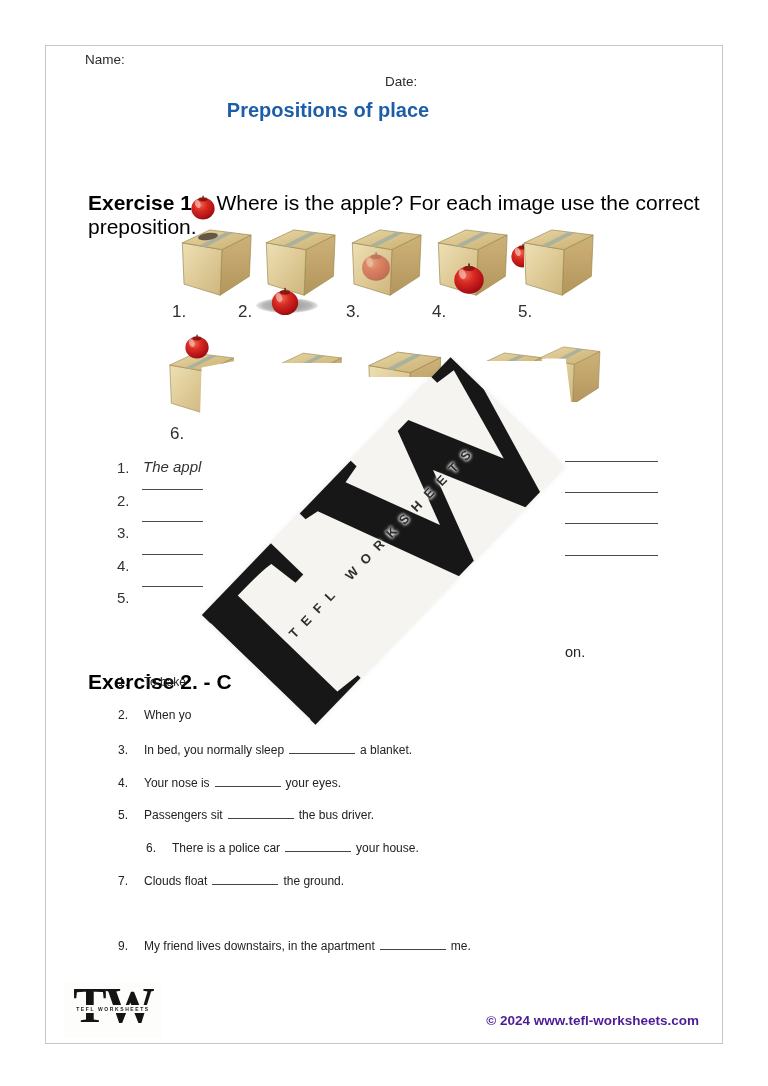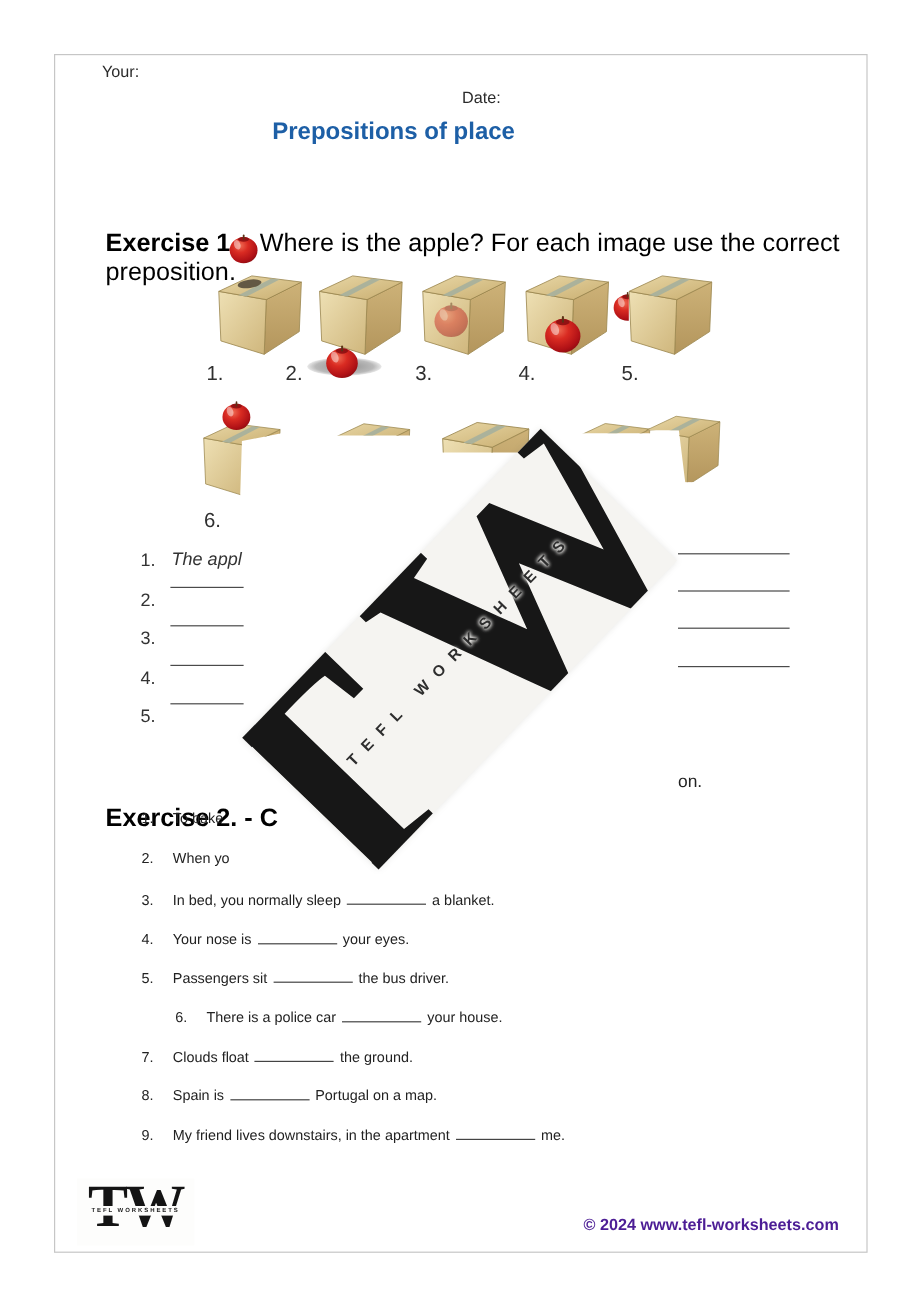--- a/index.html
+++ b/index.html
@@ -82,21 +82,21 @@
       <ellipse cx="20" cy="9.8" rx="6" ry="2.8" fill="#8c1012" opacity="0.9"></ellipse>
       <rect x="19.2" y="4.5" width="1.8" height="6" rx="0.9" fill="#5c3317"></rect>
       <ellipse cx="13" cy="16" rx="3.5" ry="5.5" fill="#ffffff" opacity="0.45" transform="rotate(-20 13 16)"></ellipse>
     </symbol>
   </defs>
 </svg>
 
 <div class="page">
   <div class="frame abs"></div>
 
-  <div class="abs hdr-label" style="left:85px;top:52px;">Your:</div>
+  <div class="abs hdr-label" style="left:85px;top:52px;">Name:</div>
   <div class="abs hdr-label" style="left:385px;top:52px;margin-top:22px;">Date:</div>
 
   <div class="abs title">Prepositions of place</div>
 
   <div class="abs ex-head" style="left:88px;top:162px;">
     <b>Exercise 1. -</b><span> Where is the apple? For each image use the correct preposition.</span>
   </div>
 
   <div class="fig" style="left:172px;top:222px;">
     <span class="apple" style="left:16px;top:-30px;">
@@ -224,23 +224,20 @@
   </div>
   <div class="item" style="left:118px;top:805px;">
     <span class="num">5.</span><span>Passengers sit</span><span class="blank"></span><span>the bus driver.</span>
   </div>
   <div class="item" style="left:118px;top:838px;margin-left:28px;">
     <span class="num">6.</span><span>There is a police car</span><span class="blank"></span><span>your house.</span>
   </div>
   <div class="item" style="left:118px;top:871px;">
     <span class="num">7.</span><span>Clouds float</span><span class="blank"></span><span>the ground.</span>
   </div>
-  <div class="item" style="left:118px;top:903px;">
-    <span class="num">8.</span><span>Spain is</span><span class="blank"></span><span>Portugal on a map.</span>
-  </div>
   <div class="item" style="left:118px;top:936px;">
     <span class="num">9.</span><span>My friend lives downstairs, in the apartment</span><span class="blank"></span><span>me.</span>
   </div>
 
   <div class="logo">
     <div class="logo-tw">TW</div>
     <div class="logo-band">TEFL WORKSHEETS</div>
   </div>
   <div class="copyright">© 2024 www.tefl-worksheets.com</div>
 </div>

